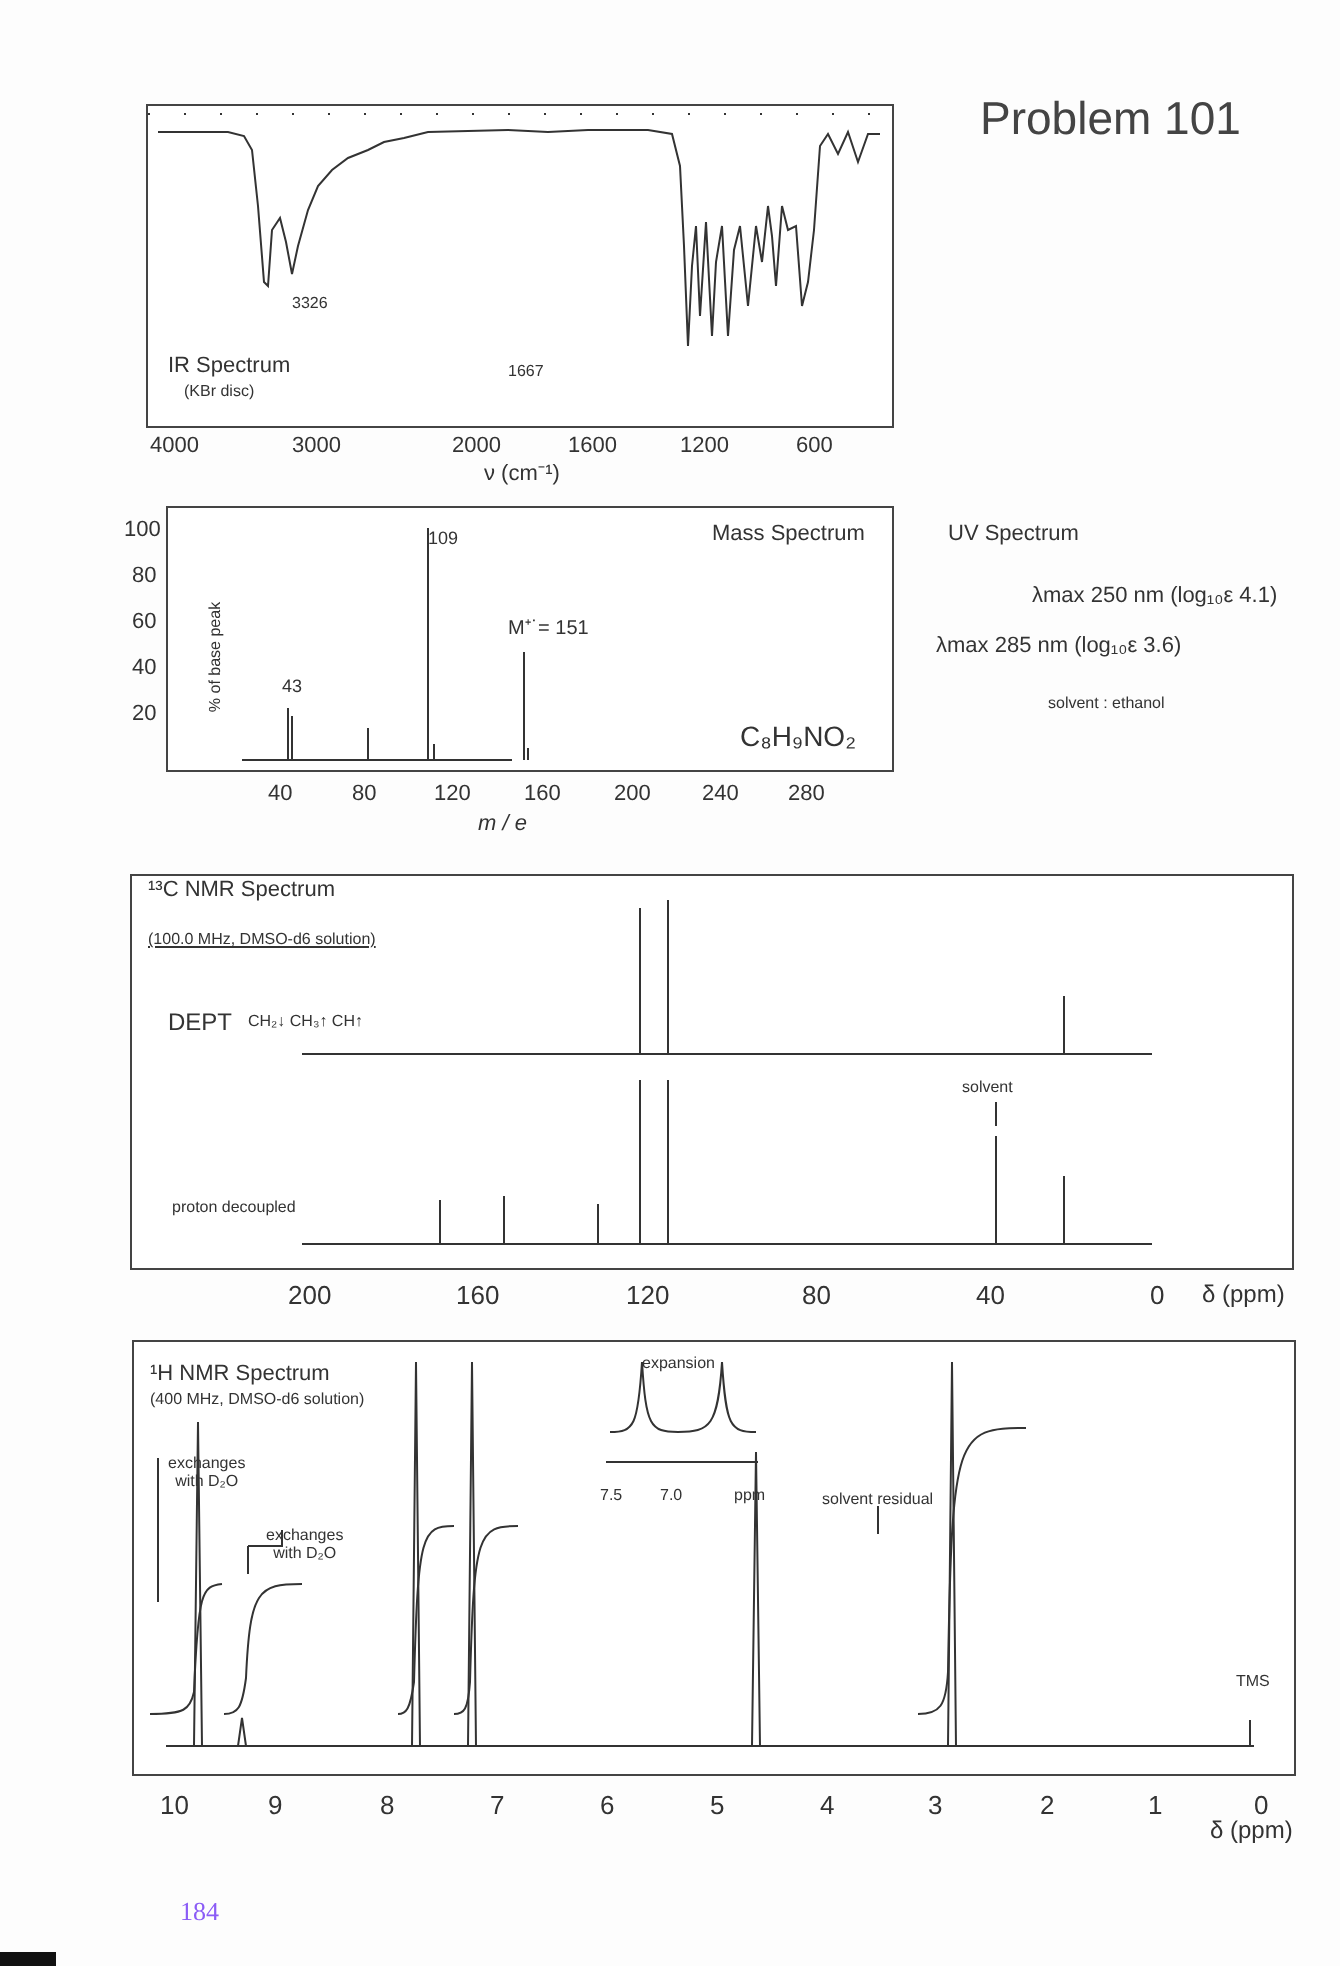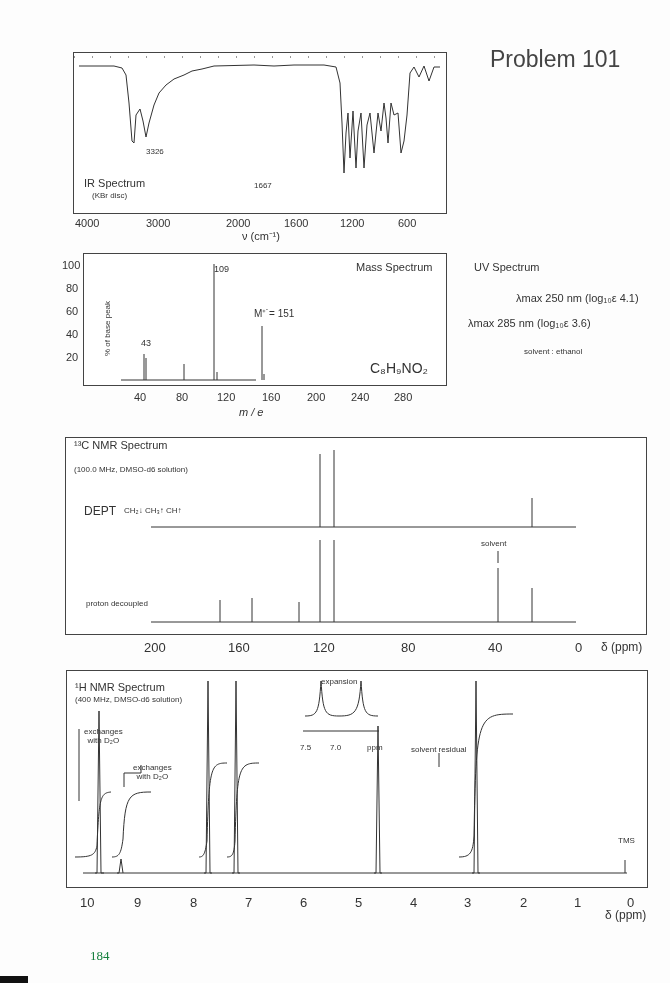--- a/index.html
+++ b/index.html
@@ -3,21 +3,21 @@
 <meta charset="utf-8">
 <style>
   html,body{margin:0;padding:0;background:#fdfdfd;}
   body{width:670px;height:983px;position:relative;overflow:hidden;font-family:"Liberation Sans",sans-serif;color:#333;}
   .box{position:absolute;border:1.5px solid #444;background:#fff;}
   svg{position:absolute;left:0;top:0;overflow:visible;}
   .lbl{position:absolute;font-size:11px;color:#333;white-space:nowrap;}
   .sm{font-size:8px;}
   .tick{font-size:11px;}
   .title{font-size:23px;color:#444;}
-  .pagenum{font-family:"Liberation Serif",serif;font-size:13px;color:#15803d;text-align:center;}
+  .pagenum{font-family:"Liberation Serif",serif;font-size:13px;color:#8b5cf6;text-align:center;}
   .corner{position:absolute;left:0;top:976px;width:28px;height:7px;background:#111;}
 </style>
 </head>
 <body>
 
 <div class="lbl title" style="left:490px;top:46px;">Problem 101</div>
 
 <div class="box" style="left:73px;top:52px;width:372px;height:160px;">
   <svg width="372" height="160">
     <g stroke="#333" stroke-width="1">
@@ -89,21 +89,21 @@
       <line x1="186" y1="184" x2="186" y2="160"></line>
       <line x1="233" y1="184" x2="233" y2="164"></line>
       <line x1="254" y1="184" x2="254" y2="102"></line>
       <line x1="268" y1="184" x2="268" y2="102"></line>
       <line x1="432" y1="184" x2="432" y2="130"></line>
       <line x1="466" y1="184" x2="466" y2="150"></line>
       <line x1="432" y1="113" x2="432" y2="125"></line>
     </g>
   </svg>
   <div class="lbl" style="left:8px;top:1px;">¹³C NMR Spectrum</div>
-  <div class="lbl sm" style="left:8px;top:27px;">(100.0 MHz, DMSO-d6 solution)</div>
+  <div class="lbl sm" style="left:8px;top:27px;text-decoration:underline;">(100.0 MHz, DMSO-d6 solution)</div>
   <div class="lbl" style="left:18px;top:66px;font-size:12px;">DEPT</div>
   <div class="lbl sm" style="left:58px;top:68px;">CH₂↓ CH₃↑ CH↑</div>
   <div class="lbl sm" style="left:415px;top:101px;">solvent</div>
   <div class="lbl sm" style="left:20px;top:161px;">proton decoupled</div>
 </div>
 <div class="lbl tick" style="left:144px;top:640px;font-size:13px;">200</div>
 <div class="lbl tick" style="left:228px;top:640px;font-size:13px;">160</div>
 <div class="lbl tick" style="left:313px;top:640px;font-size:13px;">120</div>
 <div class="lbl tick" style="left:401px;top:640px;font-size:13px;">80</div>
 <div class="lbl tick" style="left:488px;top:640px;font-size:13px;">40</div>

